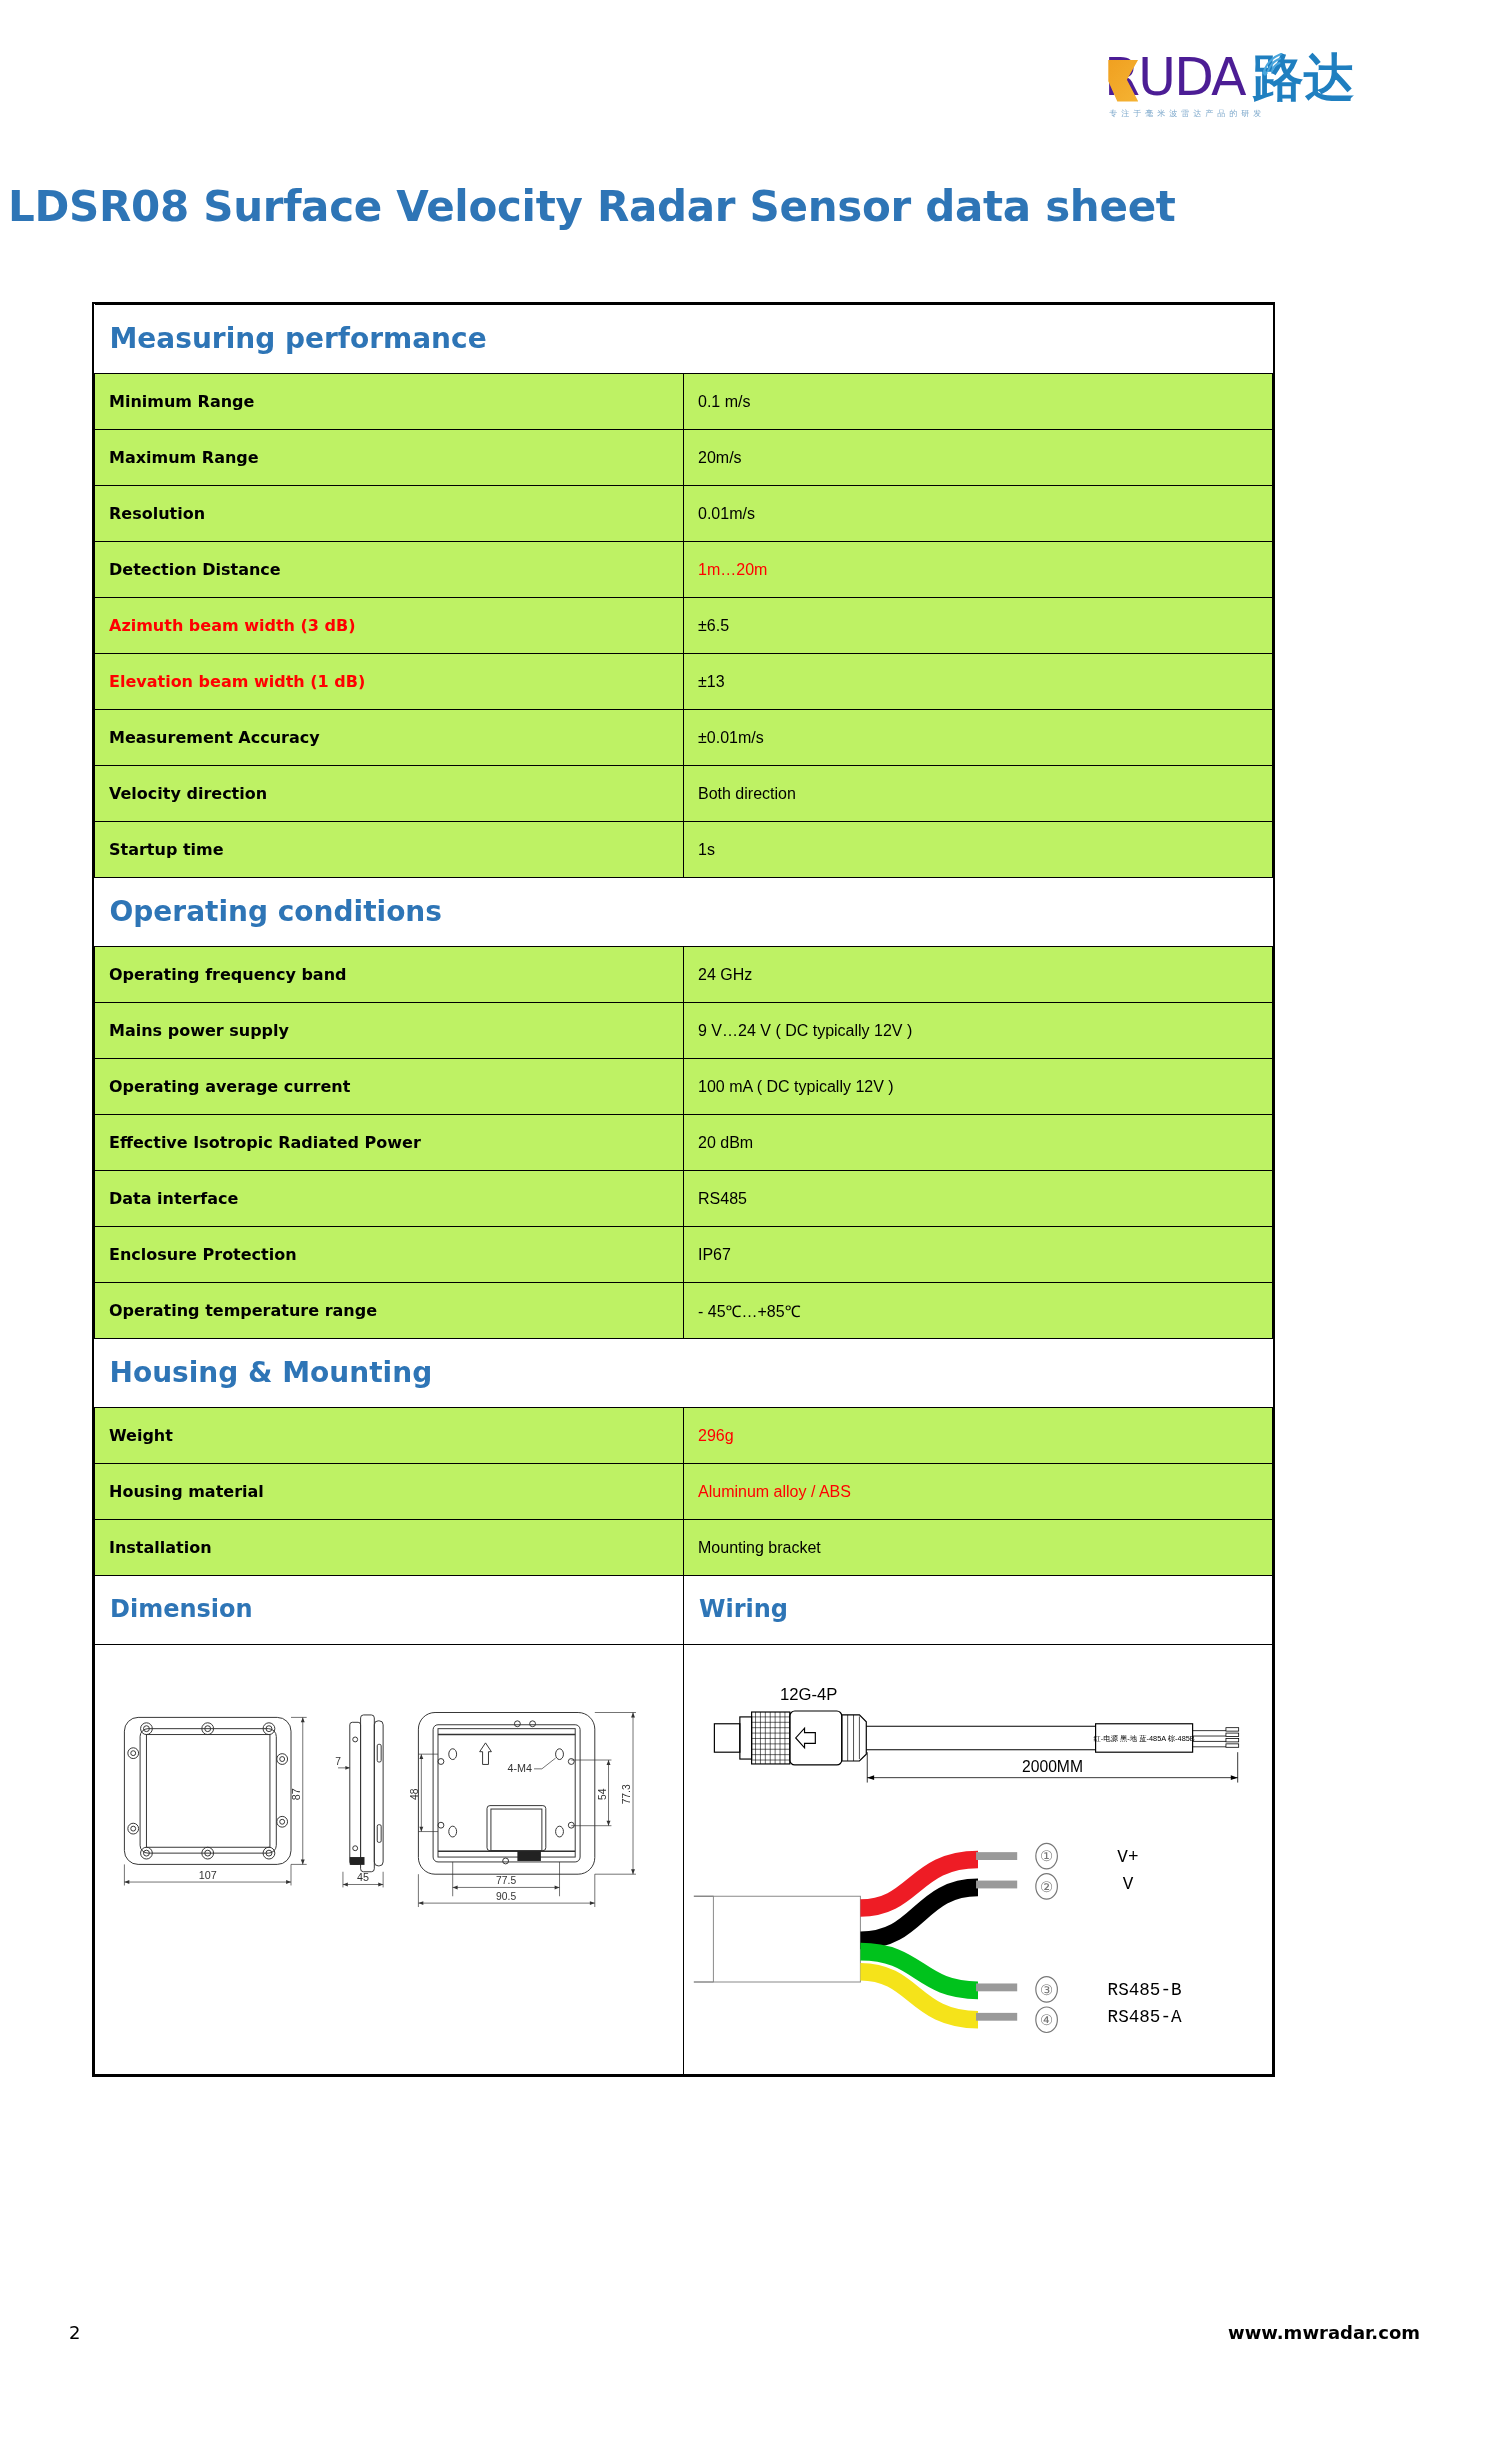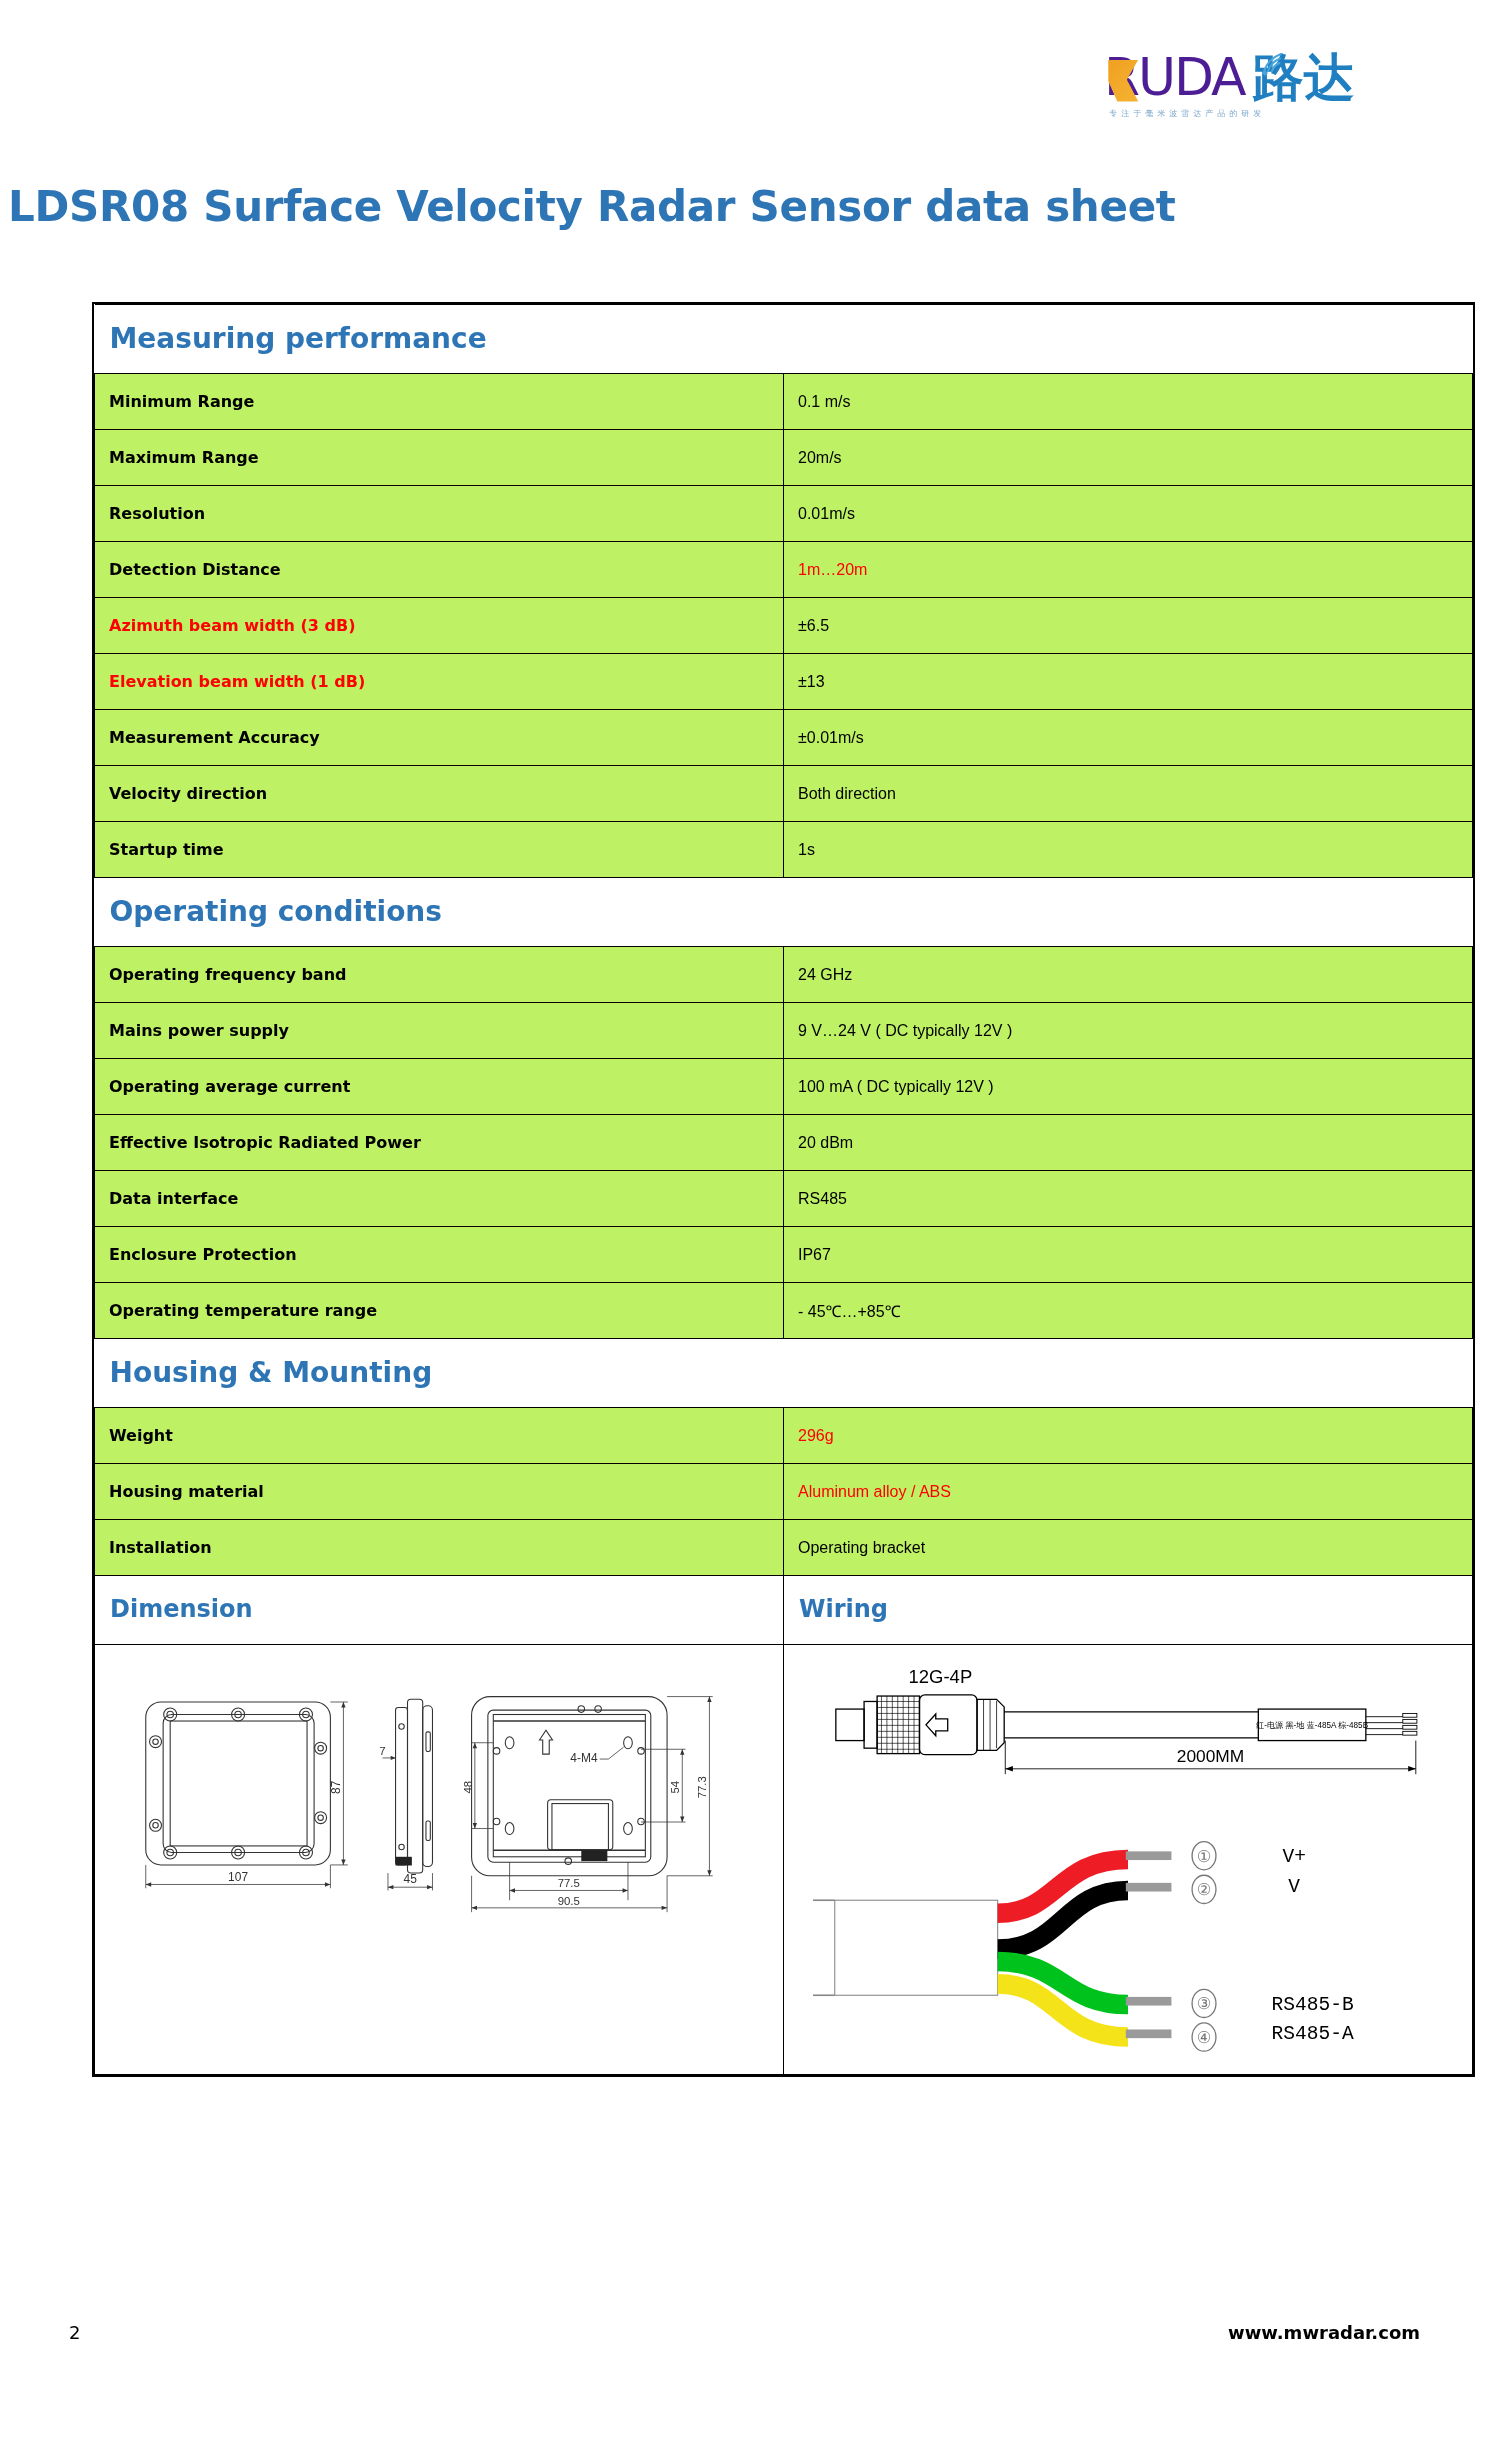--- a/index.html
+++ b/index.html
@@ -64,21 +64,21 @@
     font-weight: bold;
     color: #2E75B6;
     font-family: "DejaVu Sans", sans-serif;
     letter-spacing: -0.3px;
   }
 
   
   .spec-table {
     position: absolute;
     left: 92px; top: 302px;
-    width: 1383px;
+    width: 1183px;
     border: 2.1px solid #000;
     border-collapse: collapse;
   }
   .spec-table table { width:100%; border-collapse: collapse; table-layout: fixed; }
   .spec-table td { border: 1.6px solid #000; vertical-align: middle; }
 
   .sec-head td {
     background: #ffffff;
     color: #2E75B6;
     font-size: 28px;
@@ -237,21 +237,21 @@
     <tr class="row">
       <td class="label">Weight</td>
       <td class="value red">296g</td>
     </tr>
     <tr class="row">
       <td class="label">Housing material</td>
       <td class="value red">Aluminum alloy / ABS</td>
     </tr>
     <tr class="row">
       <td class="label">Installation</td>
-      <td class="value">Operating bracket</td>
+      <td class="value">Mounting bracket</td>
     </tr>
 
     <tr class="dw-head">
       <td>Dimension</td>
       <td>Wiring</td>
     </tr>
 
     <tr class="figrow">
 
       <td>

